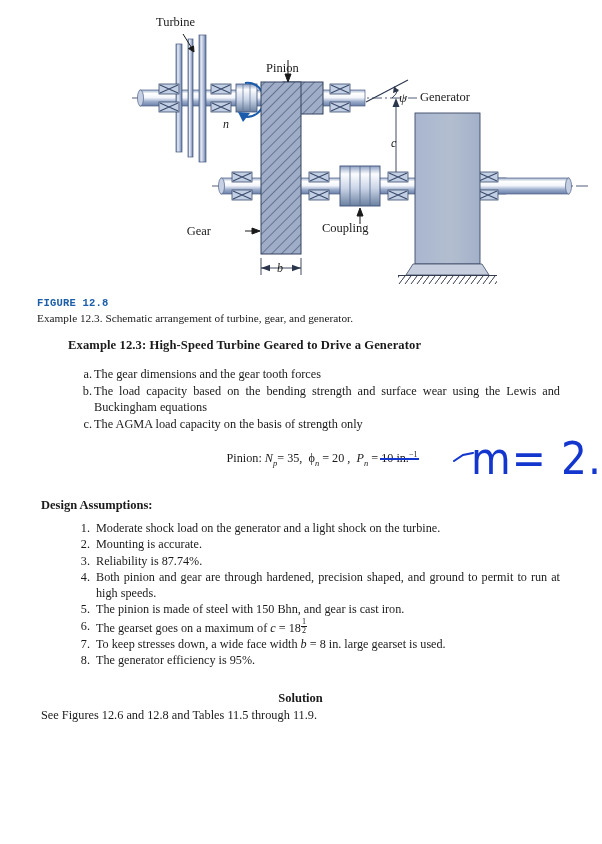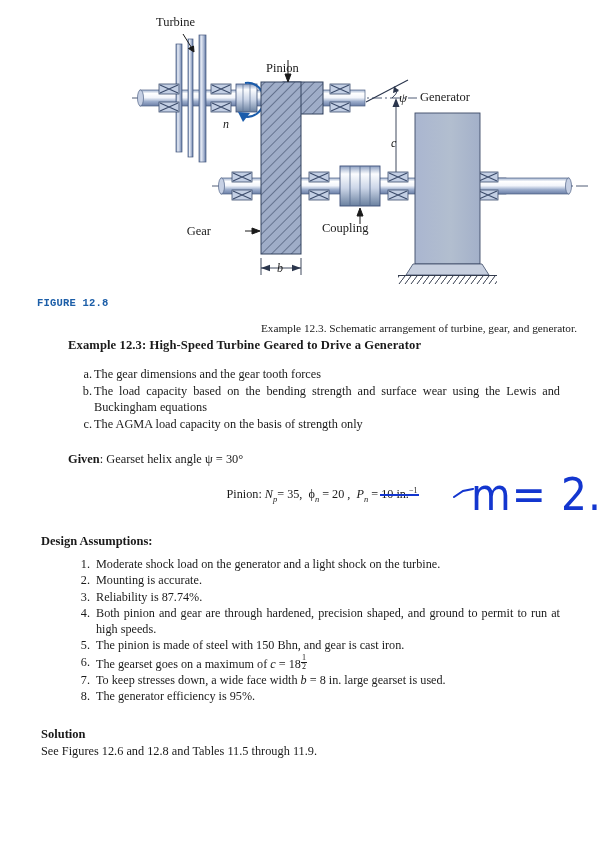--- a/index.html
+++ b/index.html
@@ -20,22 +20,21 @@
 
   
   .caption-block{position:absolute;left:37px;top:297px;width:540px;}
   .fig-num{
     font-family:Liberation Mono, monospace;
     font-weight:bold;font-size:10.5px;letter-spacing:.2px;
     color:#1c5ea8;line-height:13px;
   }
   .fig-cap{
     font-size:11.3px;line-height:14px;color:#1a1a1a;
-    margin-top:11px;
-    text-align:right;
+    margin-top:1px;
   }
 
   
   .body-col{position:absolute;left:68px;top:337px;width:492px;}
   h2.ex-title{
     font-size:12.6px;font-weight:bold;margin:0 0 11px 0;
     letter-spacing:.1px;line-height:16px;
   }
   p.para{
     font-size:12.4px;line-height:17px;margin:0;text-align:justify;
@@ -81,21 +80,21 @@
     pointer-events:none;
   }
 
   .da-head{font-size:12.5px;font-weight:bold;margin:24px 0 0 -27px;}
   .num-list{margin:7px 0 0 0;padding:0;list-style:none;}
   .num-list li{
     font-size:12.2px;line-height:16.3px;
     padding-left:28px;position:relative;text-align:justify;
   }
   .num-list li .mk{position:absolute;left:0;top:0;width:22px;text-align:right;}
-  .sol-head{font-size:12.5px;font-weight:bold;margin:22px 0 0 -27px;}
+  .sol-head{font-size:12.5px;font-weight:bold;margin:22px 0 0 -27px;text-align:center;}
   .sol-text{font-size:12.3px;line-height:16px;margin:1px 0 0 -27px;}
 
   .frac{display:inline-block;font-size:8px;line-height:8px;vertical-align:-1px;text-align:center;}
   .frac .n{display:block;border-bottom:1px solid #1a1a1a;padding:0 1px;}
   .frac .d{display:block;padding:0 1px;}
 </style>
 </head>
 <body>
 
 <div class="page">
@@ -306,21 +305,20 @@
       <li>
         <span class="mk">b.</span>
         <span>The load capacity based on the bending strength and surface wear using the Lewis and Buckingham equations</span>
       </li>
       <li>
         <span class="mk">c.</span>
         <span>The AGMA load capacity on the basis of strength only</span>
       </li>
     </ul>
 
-    <p class="given"><b>Given</b><span>: Gearset helix angle ψ = 30°</span></p>
 
     <div class="pinion-line-wrap">
       <div class="pinion-line">
         <span>Pinion: </span><span class="ital">N</span><span class="sub">p</span><span>= 35,</span>&nbsp;&nbsp;<span>ϕ</span><span class="sub">n</span><span> = 20 ,</span>&nbsp;&nbsp;<span class="ital">P</span><span class="sub">n</span><span> = </span><span class="strike"><span>10 in.</span><span class="sup">−1</span><span class="sline"></span></span>
       </div>
 
       <svg class="hw-tick" viewBox="0 0 22 12">
         <path d="M1 9 L10 3 L20 1" stroke="#1336cf" stroke-width="2.1" fill="none" stroke-linecap="round"></path>
       </svg>
 

